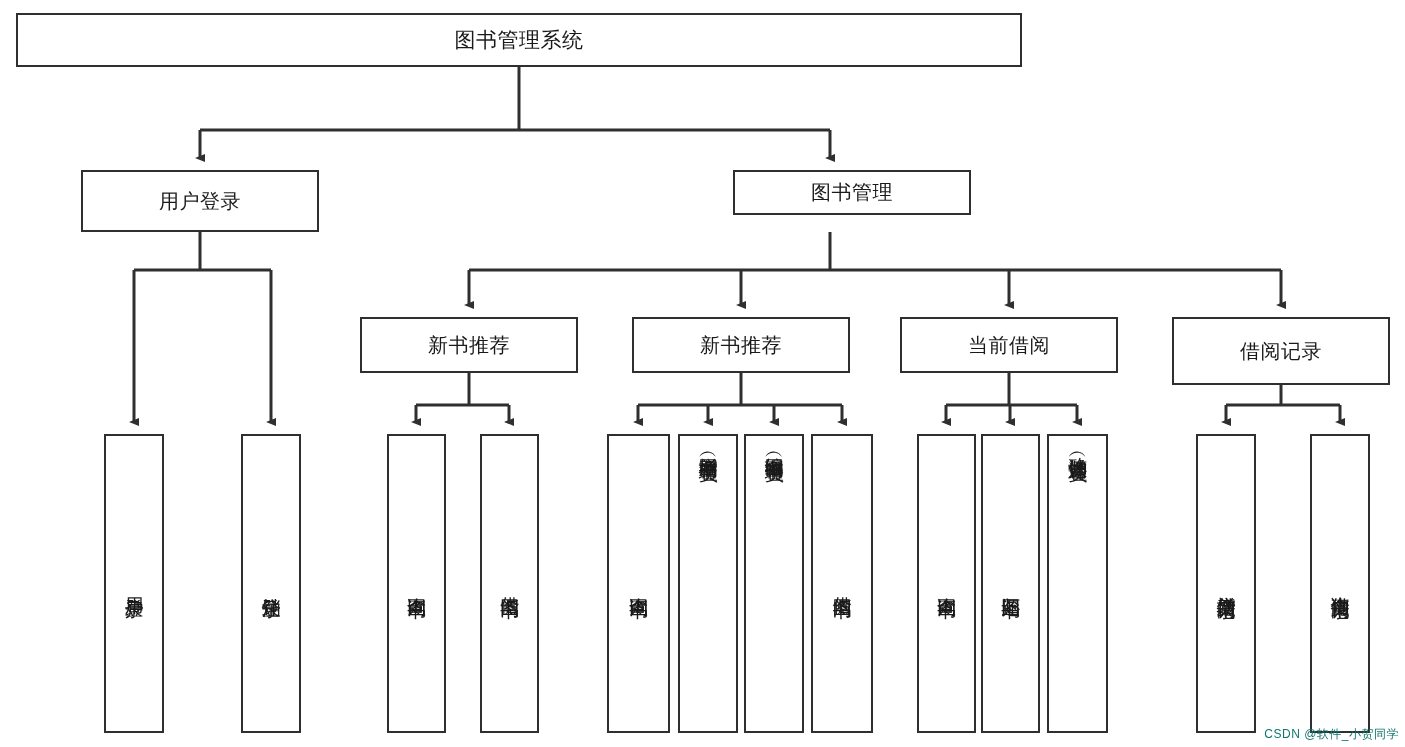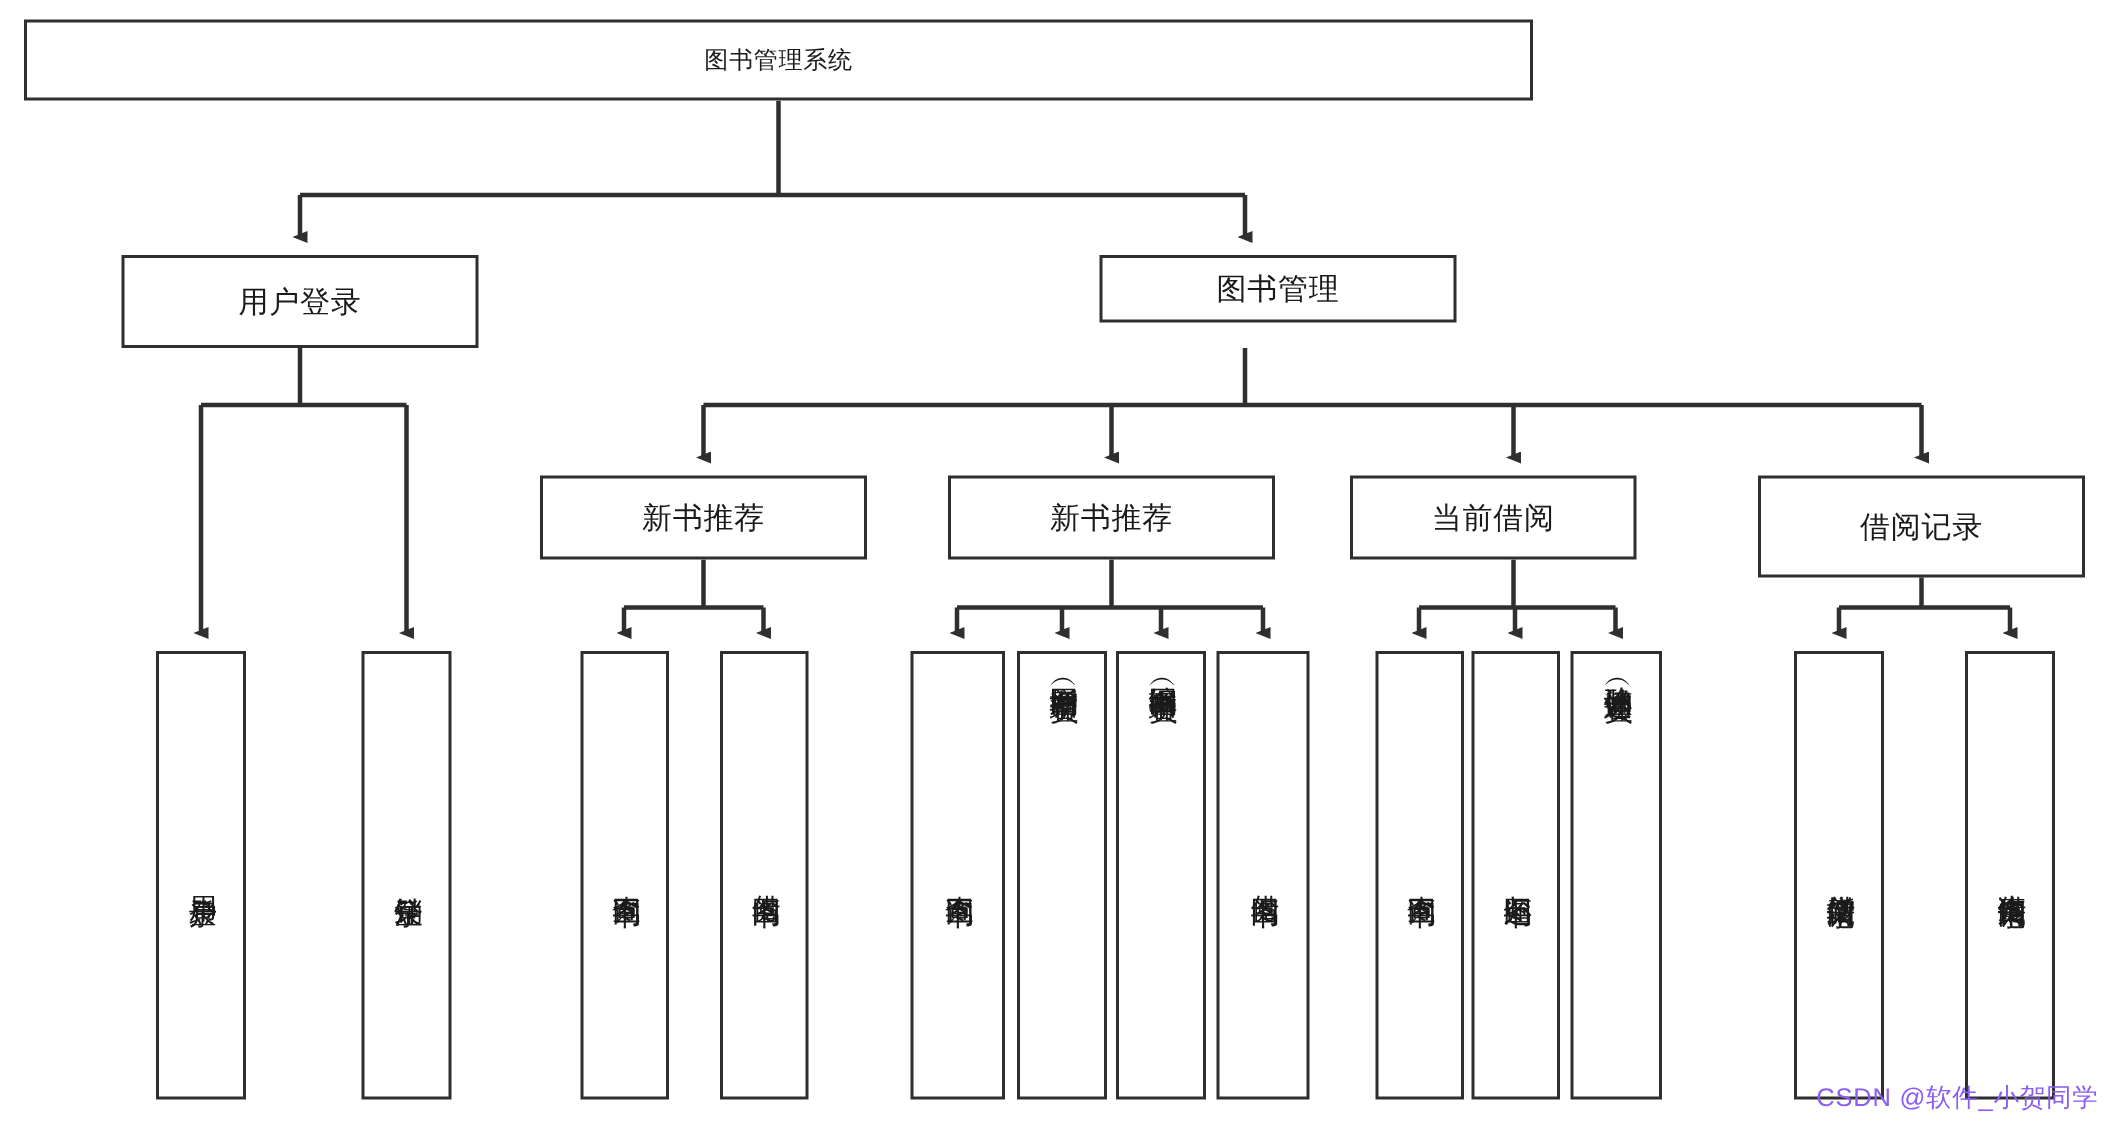--- a/index.html
+++ b/index.html
@@ -29,21 +29,21 @@
     position: absolute;
     box-sizing: border-box;
     border: 2px solid #2f2f2f;
     background: #ffffff;
     display: flex;
     align-items: center;
     justify-content: center;
     color: #1a1a1a;
   }
   .node.root {
-    font-size: 16px;
+    font-size: 21px;
     letter-spacing: 0.5px;
     justify-content: center;
   }
   .node.lvl2 {
     font-size: 20px;
     letter-spacing: 0.5px;
   }
   .node.leaf {
     font-size: 19px;
     align-items: flex-start;
@@ -57,22 +57,22 @@
     letter-spacing: 1px;
     white-space: nowrap;
   }
   .leaf-mid .vtext {
     
   }
   #watermark {
     position: absolute;
     right: 6px;
     bottom: 4px;
-    font-size: 17px;
-    color: #8b5cf6;
+    font-size: 12px;
+    color: #0f766e;
     letter-spacing: 0.5px;
     white-space: nowrap;
   }
 </style>
 </head>
 <body>
 
 <div id="canvas">
 
   <svg id="wires" viewBox="0 0 1405 747" xmlns="http://www.w3.org/2000/svg">
@@ -134,21 +134,21 @@
       </div>
       <div class="node lvl2" style="left: 733px; top: 170px; width: 238px; height: 45px;">
         <span>图书管理</span>
       </div>
       <div class="node lvl2" style="left: 360px; top: 317px; width: 218px; height: 56px; justify-content: center;">
         <span>新书推荐</span>
       </div>
       <div class="node lvl2" style="left: 632px; top: 317px; width: 218px; height: 56px;">
         <span>新书推荐</span>
       </div>
-      <div class="node lvl2" style="left: 900px; top: 317px; width: 191px; height: 56px;">
+      <div class="node lvl2" style="left: 900px; top: 317px; width: 218px; height: 56px;">
         <span>当前借阅</span>
       </div>
       <div class="node lvl2" style="left: 1172px; top: 317px; width: 218px; height: 68px;">
         <span>借阅记录</span>
       </div>
       <div class="node leaf leaf-mid" style="left: 104px; top: 434px; width: 60px; height: 299px; align-items: center; padding-top: 0px;">
         <span class="vtext">用户登录</span>
       </div>
       <div class="node leaf leaf-mid" style="left: 241px; top: 434px; width: 60px; height: 299px; align-items: center; padding-top: 0px;">
         <span class="vtext">注销登录</span>

